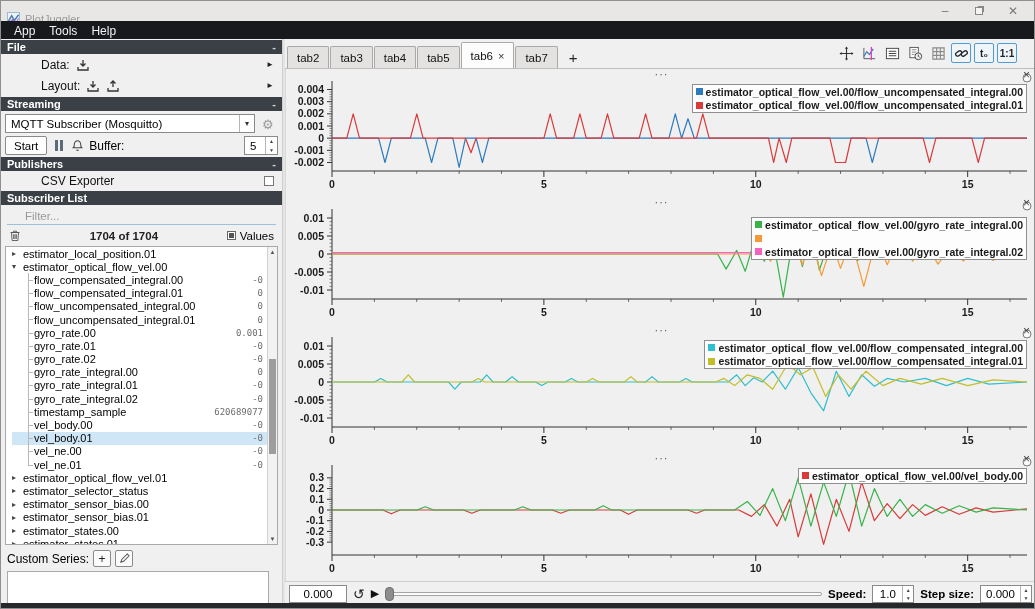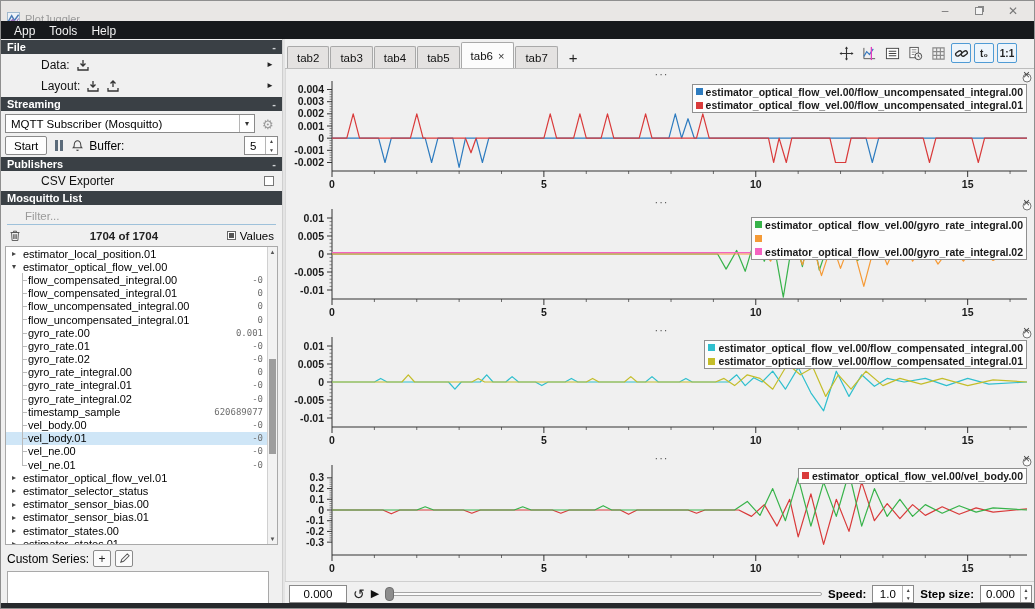--- a/index.html
+++ b/index.html
@@ -39,21 +39,21 @@
   .checkbox { width:10px; height:10px; border:1px solid #777; background:#fff; margin-left:auto; }
   .filter { margin:3px 6px 0 6px; border-bottom:1px solid #9ec1da; color:#9a9a9a; font-size:11.5px; padding:2px 4px 2px 18px; }
   .countrow { display:flex; align-items:center; padding:4px 8px 3px 8px; font-size:11.5px; }
   .countrow .count { flex:1; text-align:center; font-weight:bold; color:#222;}
   .values-ind { width:9px; height:9px; border:1px solid #666; background:#fff; margin-right:4px; position:relative;}
   .values-ind::after { content:""; position:absolute; left:1px; top:1px; right:1px; bottom:1px; background:#555; }
 
   .treebox { position:relative; margin:1px 4px 0 4px; width:273px; height:299px; background:#fff; border:1px solid #a9a9a9; overflow:hidden; font-size:11px; }
   .trow { height:13.2px; display:flex; align-items:center; white-space:nowrap; position:relative; padding-left:6px; color:#000; }
   .trow .tw { width:11px; font-size:8px; color:#444; flex:none;}
-  .trow.child { padding-left:22px; }
+  .trow.child { padding-left:22px;margin-left:6px; }
   .trow.child::before { content:""; position:absolute; left:16px; top:0; bottom:0; border-left:1px solid #b9b9b9; }
   .trow.child::after { content:""; position:absolute; left:16px; top:6.5px; width:5px; border-top:1px solid #b9b9b9; }
   .trow.child.last::before { bottom:6px; }
   .trow .val { position:absolute; right:14px; font-size:9px; color:#6f6f6f; font-family:"DejaVu Sans Mono",monospace; }
   .trow.selected { background:#cfe6f7; }
   .tscroll { position:absolute; right:0; top:0; width:10px; height:100%; background:#f2f2f2; border-left:1px solid #d0d0d0; }
   .tscroll .thumb { position:absolute; left:1px; width:7px; top:112px; height:95px; background:#9d9d9d; }
   .tscroll .sarr { position:absolute; left:0; width:9px; height:10px; font-size:6px; color:#555; text-align:center; line-height:10px;}
   .customrow { display:flex; align-items:center; gap:4px; padding:5px 6px 2px 6px; font-size:12px; }
   .sqbtn { width:18px; height:17px; border:1px solid #8a8a8a; background:#fbfbfb; display:flex; align-items:center; justify-content:center; font-size:12px; color:#222; border-radius:2px;}
@@ -190,21 +190,21 @@
     </div>
     <div class="hdr">
       <span>Publishers</span>
       <span class="collapse">-</span>
     </div>
     <div class="srow" style="height:19px;">
       <span>CSV Exporter</span>
       <span class="checkbox"></span>
     </div>
     <div class="hdr">
-      <span>Mosquitto List</span>
+      <span>Subscriber List</span>
     </div>
     <div class="filter">Filter...</div>
     <div class="countrow">
       <span style="display:inline-flex;width:12px;height:13px;">
         <svg viewBox="0 0 12 13">
             <path d="M2.5 3.5h7l-.6 8h-5.8z M1.5 3.5h9 M4.5 3.5v-1.3h3v1.3 M4.7 5.2v4.8 M6 5.2v4.8 M7.3 5.2v4.8" fill="none" stroke="#555" stroke-width="0.9"></path>
           </svg>
       </span>
       <span class="count">1704 of 1704</span>
       <span class="values-ind"></span>

